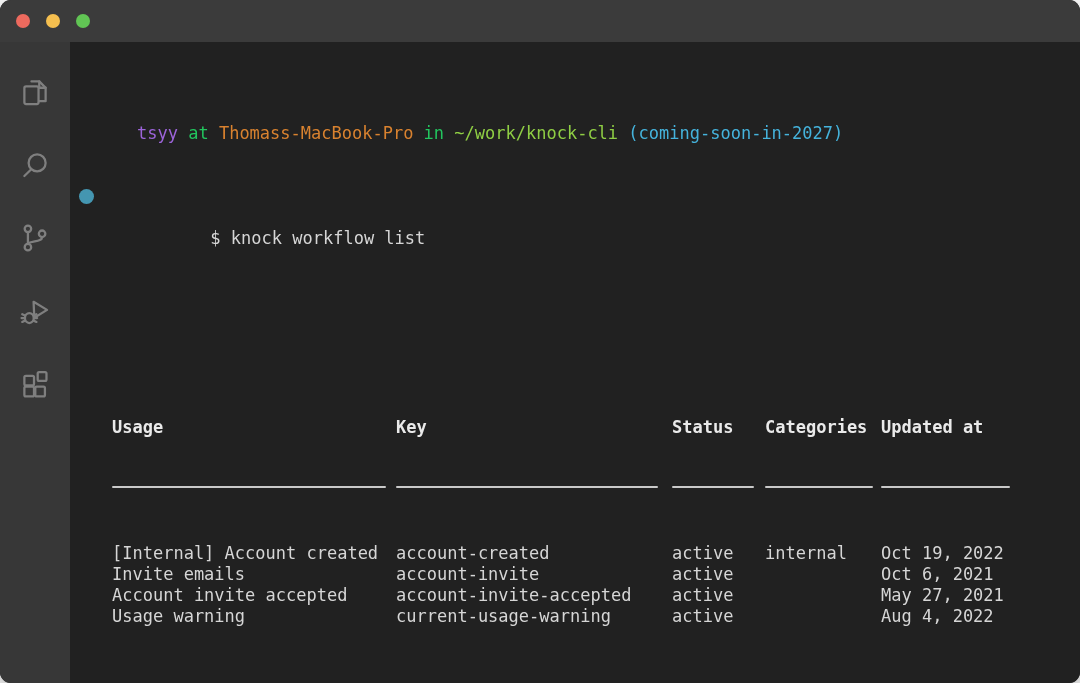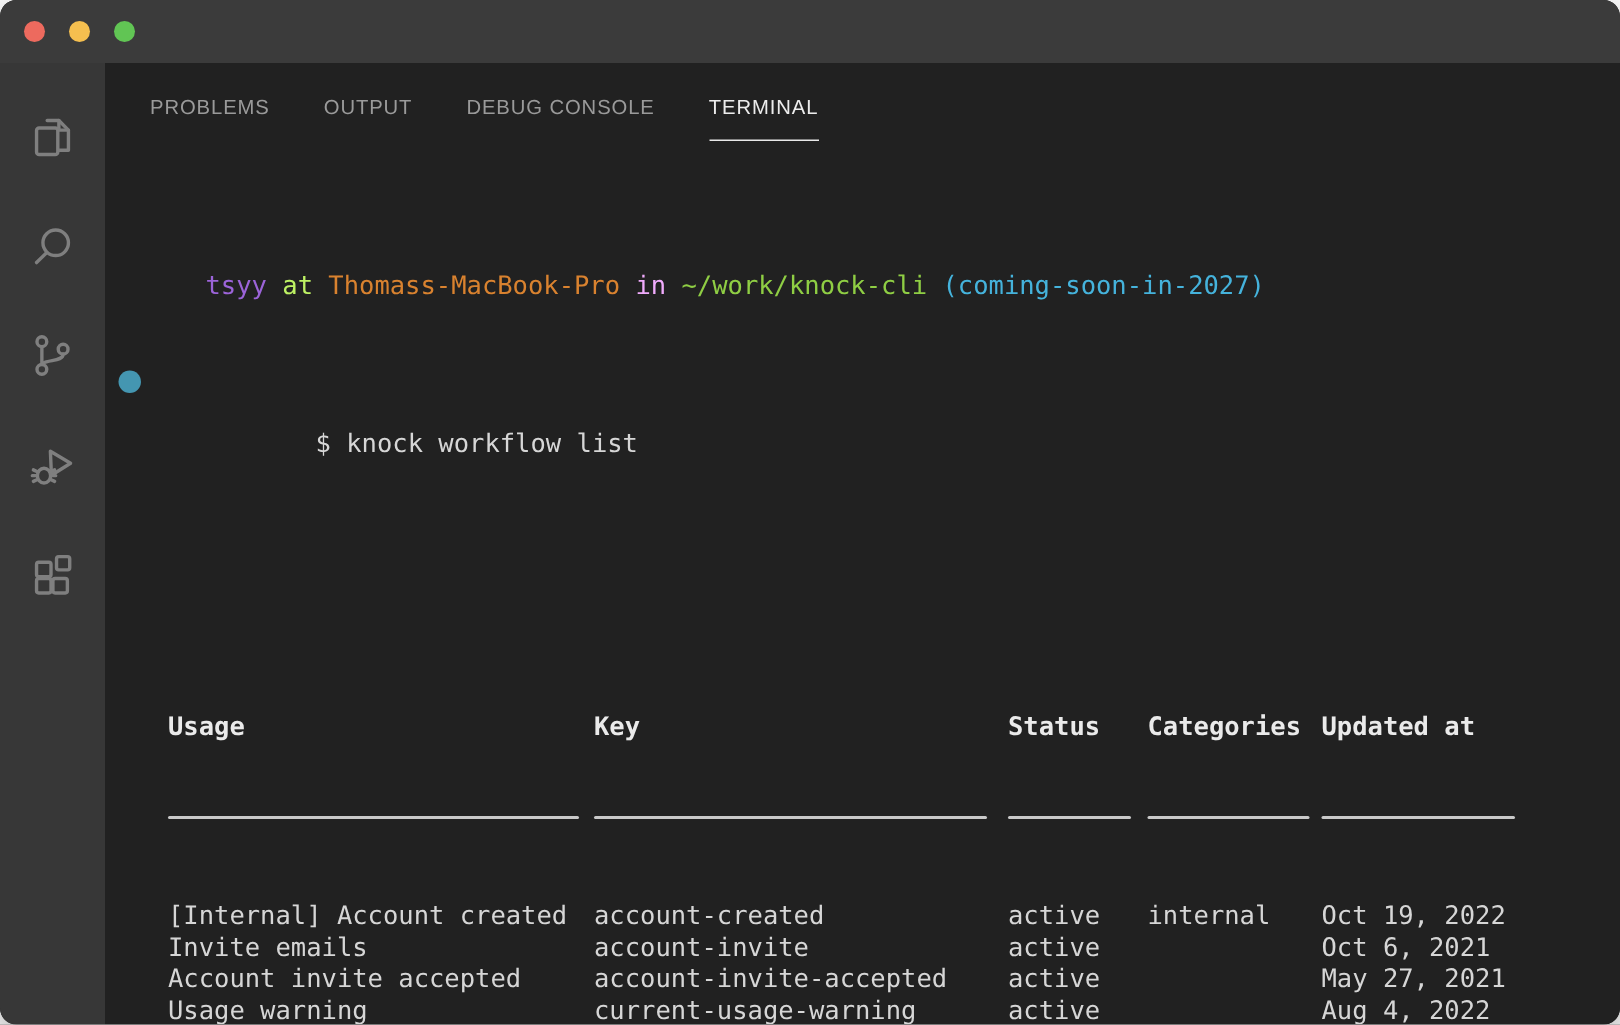--- a/index.html
+++ b/index.html
@@ -93,37 +93,23 @@
             <rect x="4.5" y="6.2" width="6.8" height="6.8" rx="1"></rect>
             <rect x="4.5" y="13.9" width="6.8" height="6.8" rx="1"></rect>
             <rect x="12.2" y="13.9" width="6.8" height="6.8" rx="1"></rect>
             <rect x="13.9" y="3.6" width="6.2" height="6.2" rx="1"></rect>
           </svg>
         </span>
       </div>
     </div>
 
     <div class="panel">
-      <div class="tabbar">
-          <div class="tab">
-            <span>PROBLEMS</span>
-          </div>
-          <div class="tab">
-            <span>OUTPUT</span>
-          </div>
-          <div class="tab">
-            <span>DEBUG CONSOLE</span>
-          </div>
-          <div class="tab active">
-            <span>TERMINAL</span>
-          </div>
-        </div>
 
       <div class="terminal">
-        <div class="prompt-line"><span style="color: rgb(156, 100, 217); margin-left: 36px;">tsyy</span><span style="color: #bef264; text-align: center;"> at </span><span style="color: rgb(217, 130, 47);">Thomass-MacBook-Pro</span><span style="color: #f0abfc; margin-top: 41px;"> in </span><span style="color: rgb(143, 206, 68);">~/work/knock-cli</span><span style="color: rgb(69, 179, 220);"> (coming-soon-in-2027)</span></div>
+        <div class="prompt-line"><span style="color: rgb(156, 100, 217); margin-left: 36px;">tsyy</span><span style="color: #22c55e; text-align: center;"> at </span><span style="color: rgb(217, 130, 47);">Thomass-MacBook-Pro</span><span style="color: #22c55e; margin-top: 41px;"> in </span><span style="color: rgb(143, 206, 68);">~/work/knock-cli</span><span style="color: rgb(69, 179, 220);"> (coming-soon-in-2027)</span></div>
         <div class="cmd-line">
           <span class="cmd-dot"></span>
           <span>$ knock workflow list</span>
         </div>
 
         <div class="wtable">
           <div class="trow thead"><span class="c0">Usage</span><span class="c1">Key</span><span class="c2">Status</span><span class="c3">Categories</span><span class="c4">Updated at</span></div>
           <div class="ulrow"><span class="ul u0"></span><span class="ul u1"></span><span class="ul u2"></span><span class="ul u3"></span><span class="ul u4"></span></div>
           <div><div class="trow"><span class="c0">[Internal] Account created</span><span class="c1">account-created</span><span class="c2">active</span><span class="c3">internal</span><span class="c4">Oct 19, 2022</span></div><div class="trow"><span class="c0">Invite emails</span><span class="c1">account-invite</span><span class="c2">active</span><span class="c3"></span><span class="c4">Oct 6, 2021</span></div><div class="trow"><span class="c0">Account invite accepted</span><span class="c1">account-invite-accepted</span><span class="c2">active</span><span class="c3"></span><span class="c4">May 27, 2021</span></div><div class="trow"><span class="c0">Usage warning</span><span class="c1">current-usage-warning</span><span class="c2">active</span><span class="c3"></span><span class="c4">Aug 4, 2022</span></div></div>
         </div>

